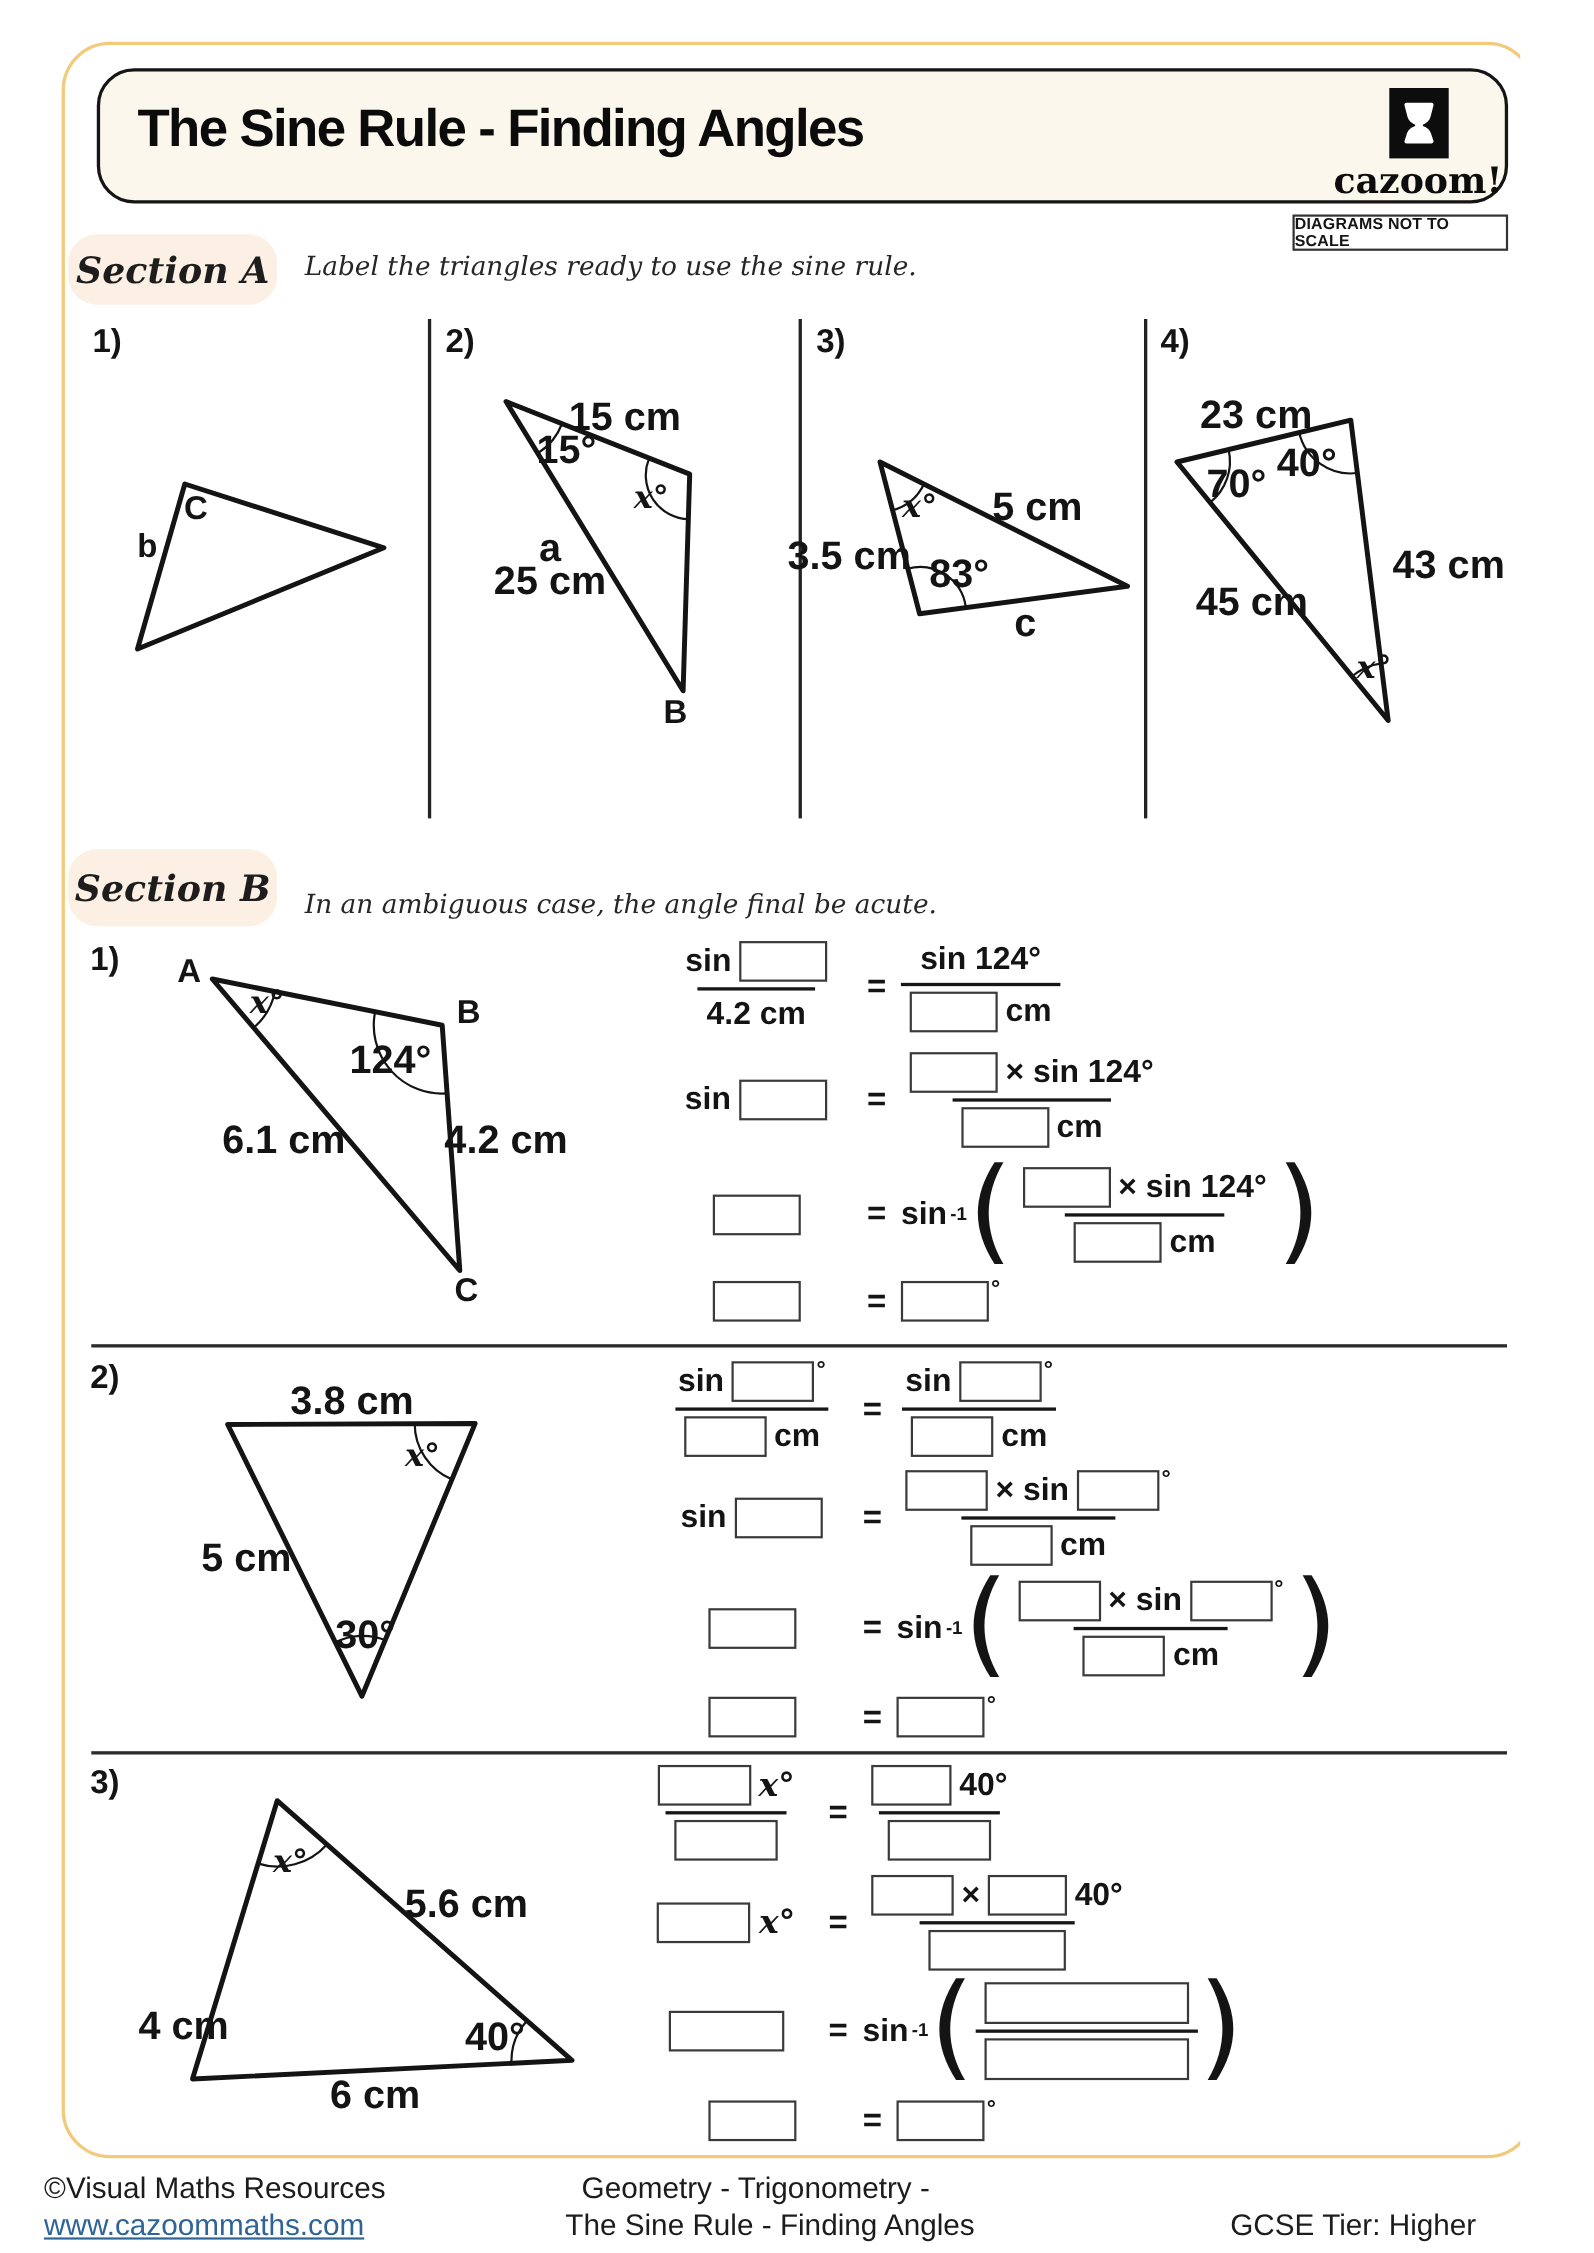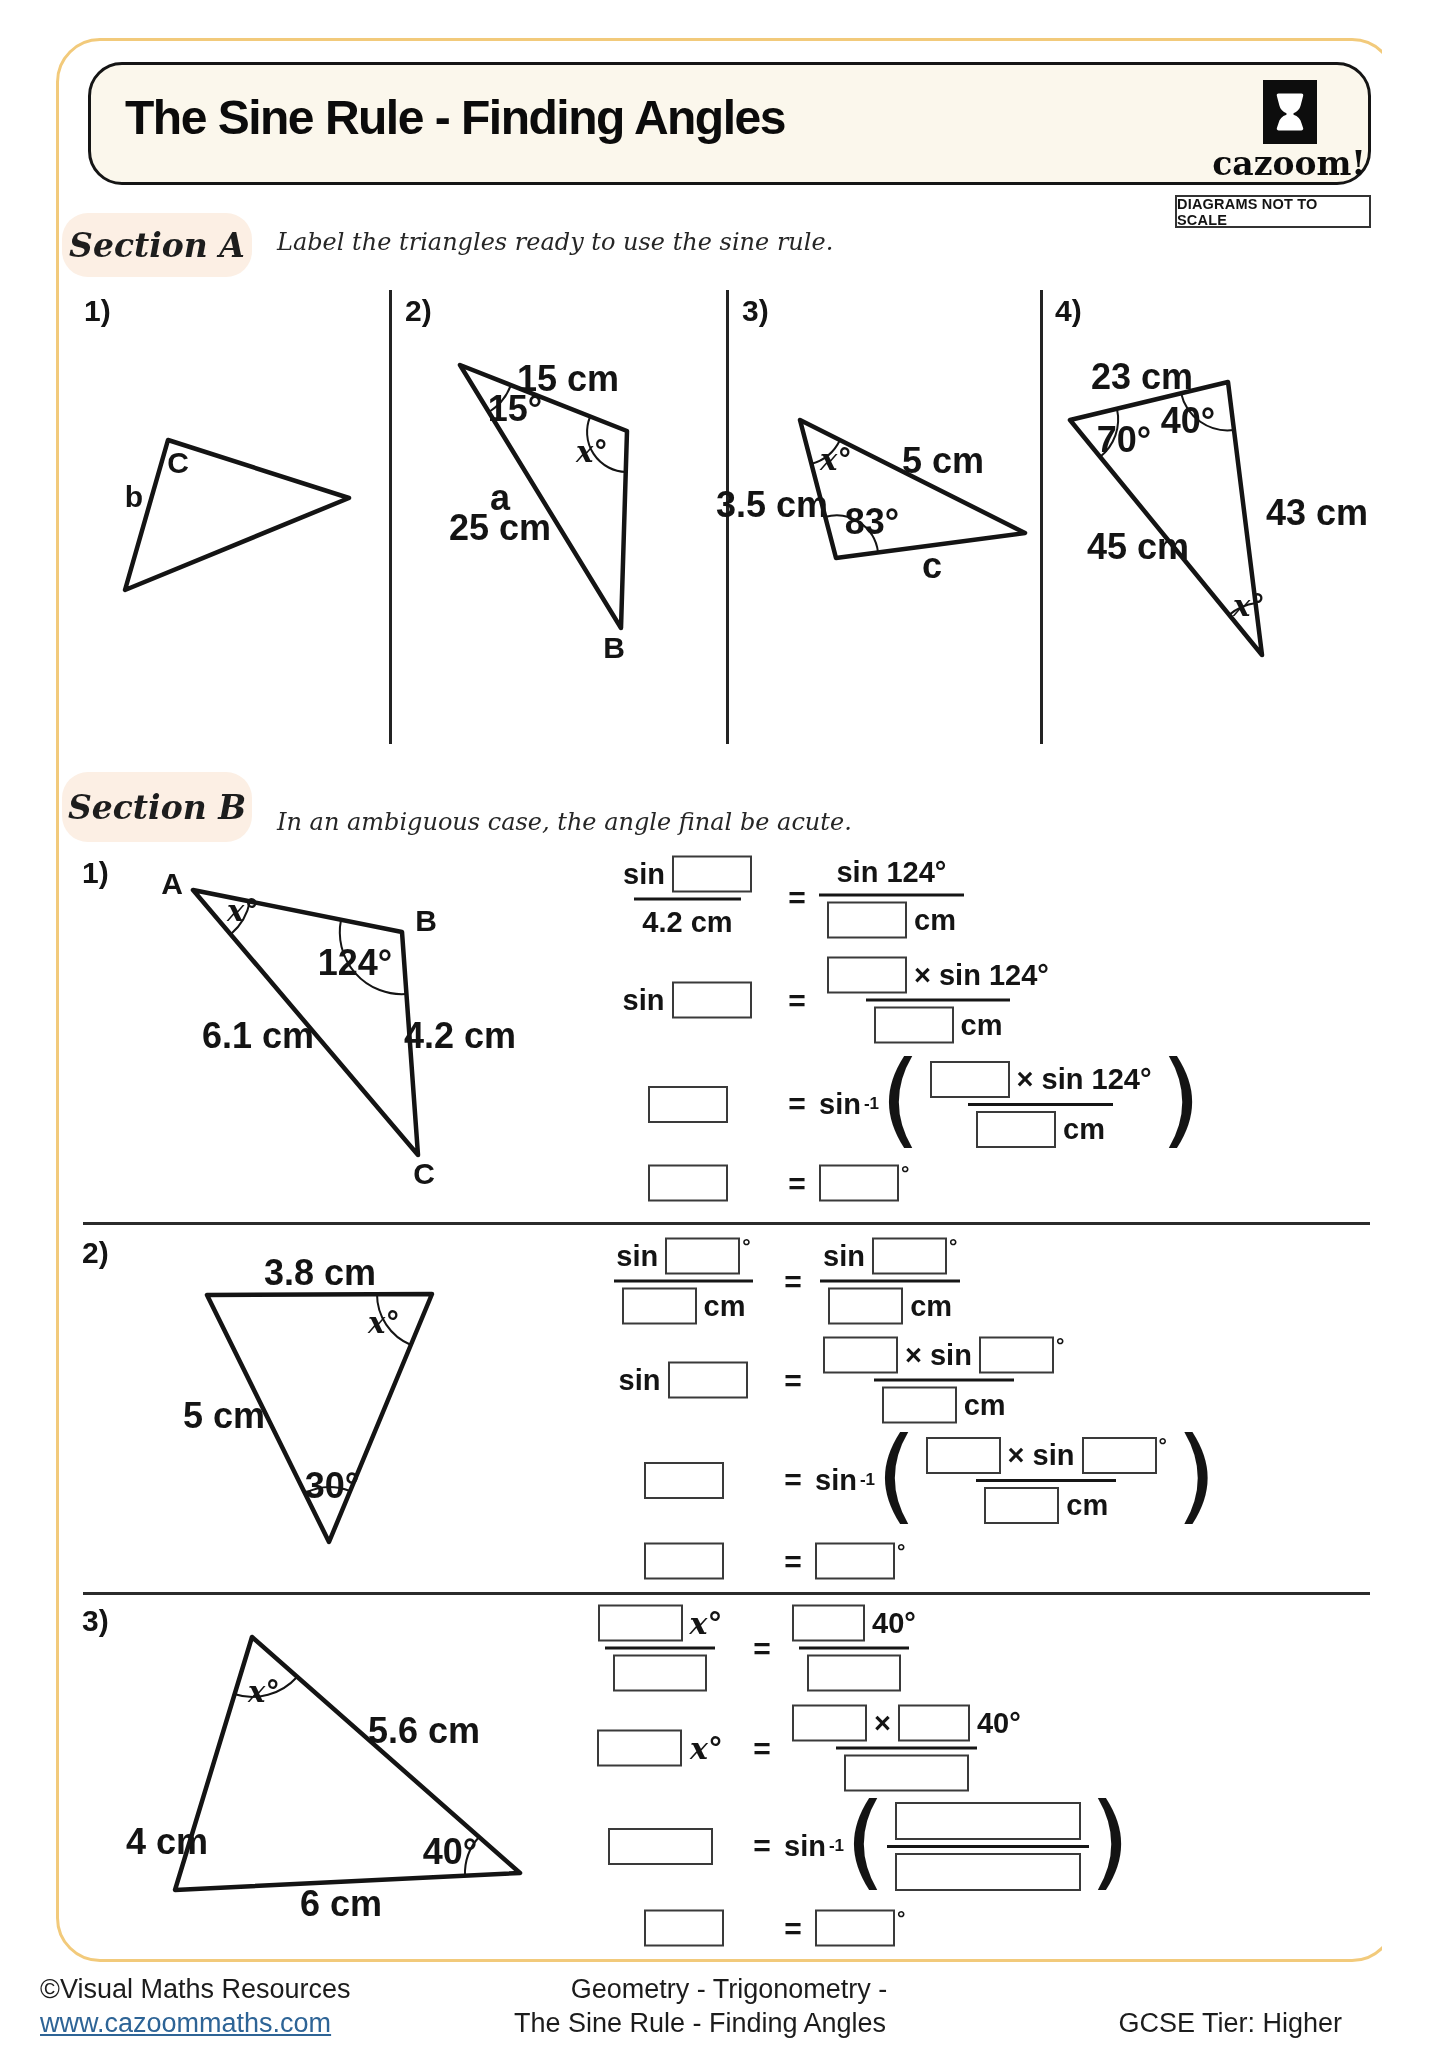--- a/index.html
+++ b/index.html
@@ -402,17 +402,17 @@
       </div>
     <span class="eqs">=</span>
     <div class="bxd">
         <div class="bx"></div>
         <span class="bdeg">°</span>
       </div>
   </div>
 
   <div class="foot" style="left:40px;top:1974px;">©Visual Maths Resources</div>
   <div class="foot f-url" style="left:40px;top:2008px;">www.cazoommaths.com</div>
-  <div class="foot f-center" style="left:729px;top:1974px;">Geometry - Trigonometry -</div>
+  <div class="foot f-center" style="left:687px;top:1974px;">Geometry - Trigonometry -</div>
   <div class="foot f-center" style="left:700px;top:2008px;">The Sine Rule - Finding Angles</div>
   <div class="foot" style="right:40px;top:2008px;">GCSE Tier: Higher</div>
 
 </div>
 
 </body></html>

